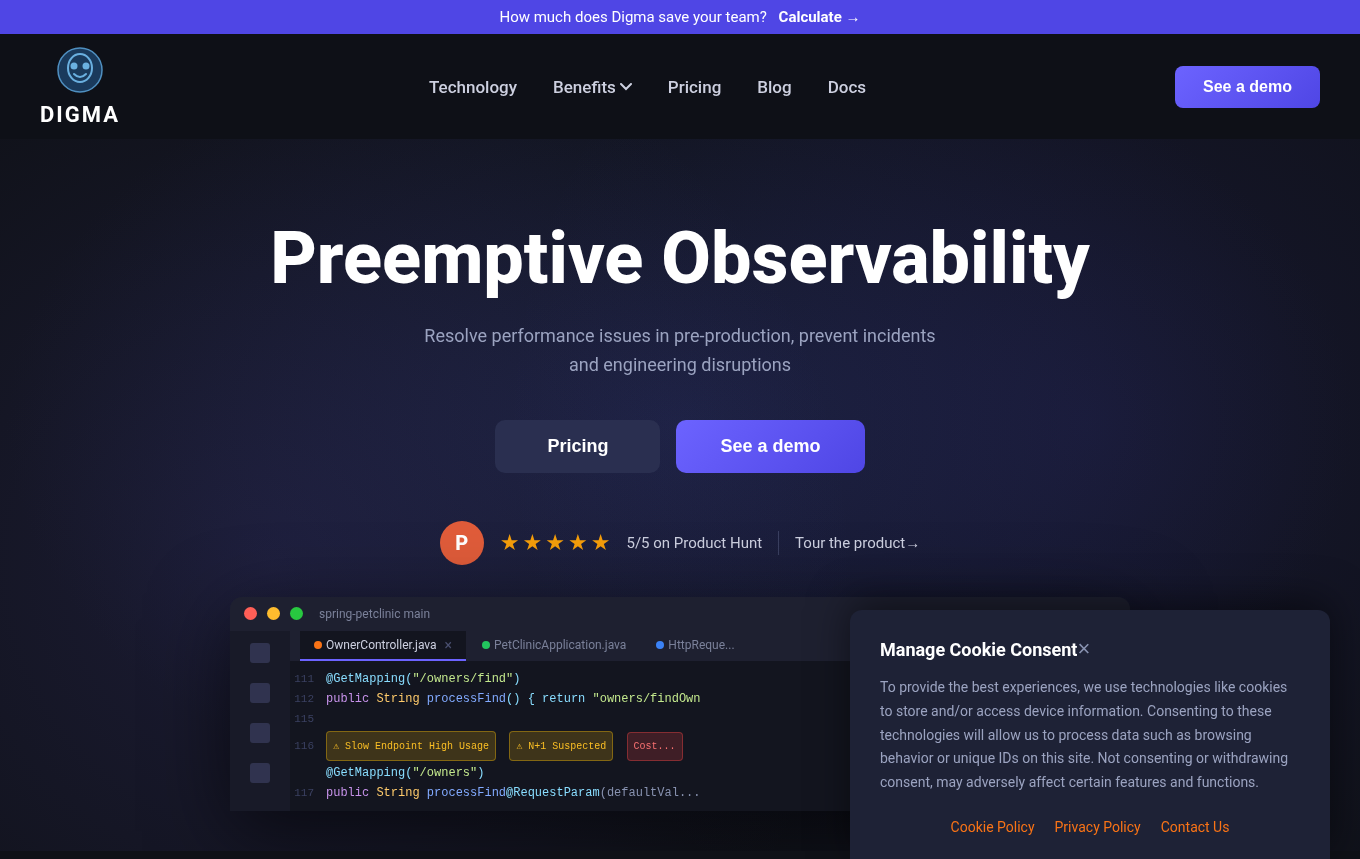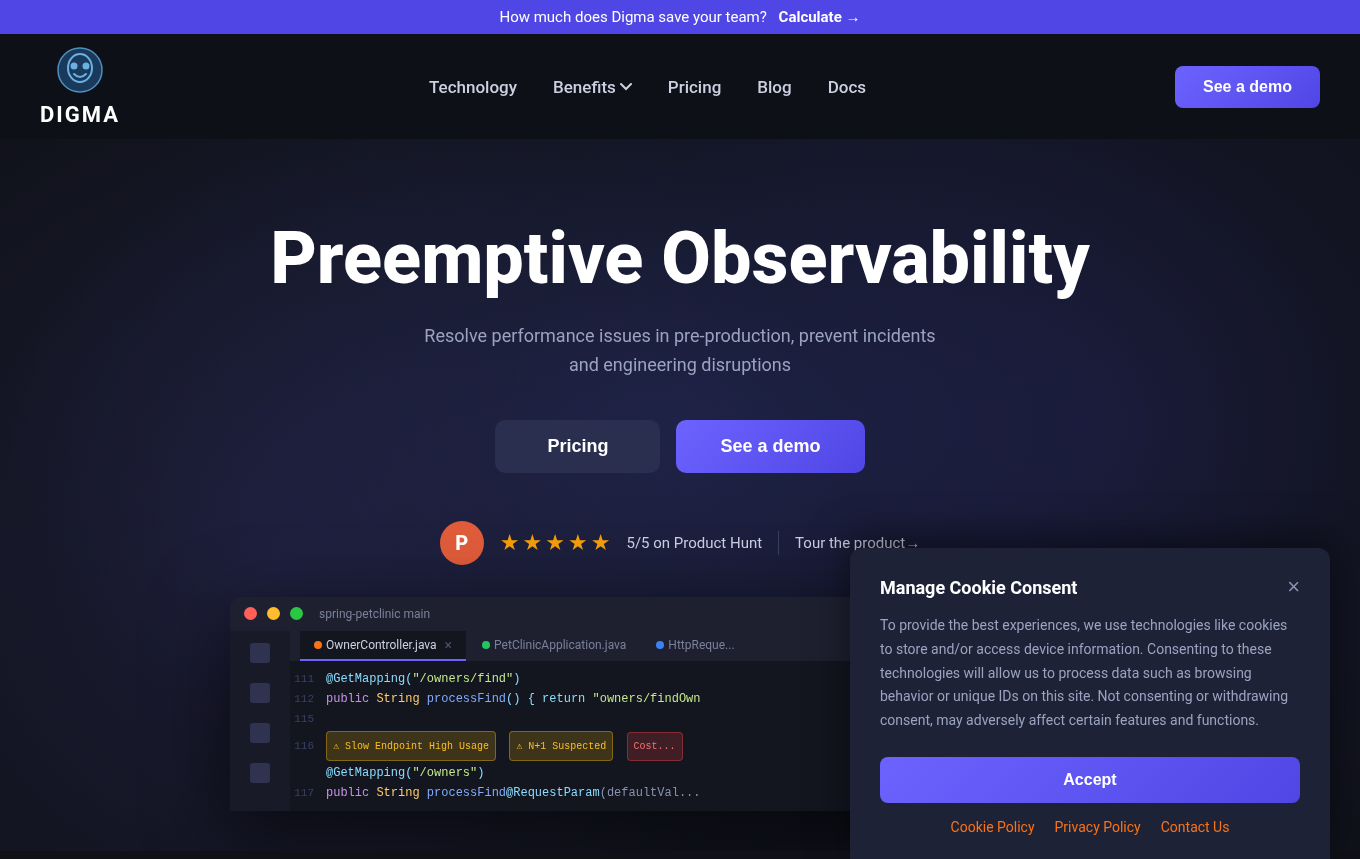--- a/index.html
+++ b/index.html
@@ -348,21 +348,20 @@
       width: 480px;
       background: #1e2236;
       border-radius: 12px 12px 0 0;
       padding: 28px 30px 24px;
       box-shadow: 0 -8px 40px rgba(0,0,0,0.5);
       z-index: 100;
     }
     .cookie-header {
       display: flex;
       align-items: center;
-      justify-content: space-between;
       margin-bottom: 16px;
     }
     .cookie-title {
       font-size: 18px;
       font-weight: 700;
       color: #fff;
     }
     .cookie-close {
       background: none;
       border: none;
@@ -545,19 +544,18 @@
     </div>
   </div>
 </section>
 
 <div class="cookie-banner">
   <div class="cookie-header">
     <span class="cookie-title">Manage Cookie Consent</span>
     <button class="cookie-close">×</button>
   </div>
   <p class="cookie-body">To provide the best experiences, we use technologies like cookies to store and/or access device information. Consenting to these technologies will allow us to process data such as browsing behavior or unique IDs on this site. Not consenting or withdrawing consent, may adversely affect certain features and functions.</p>
-  <button class="cookie-accept">Accept</button>
   <div class="cookie-links">
     <a href="#">Cookie Policy</a>
     <a href="#">Privacy Policy</a>
     <a href="#">Contact Us</a>
   </div>
 </div>
 
 </body></html>

